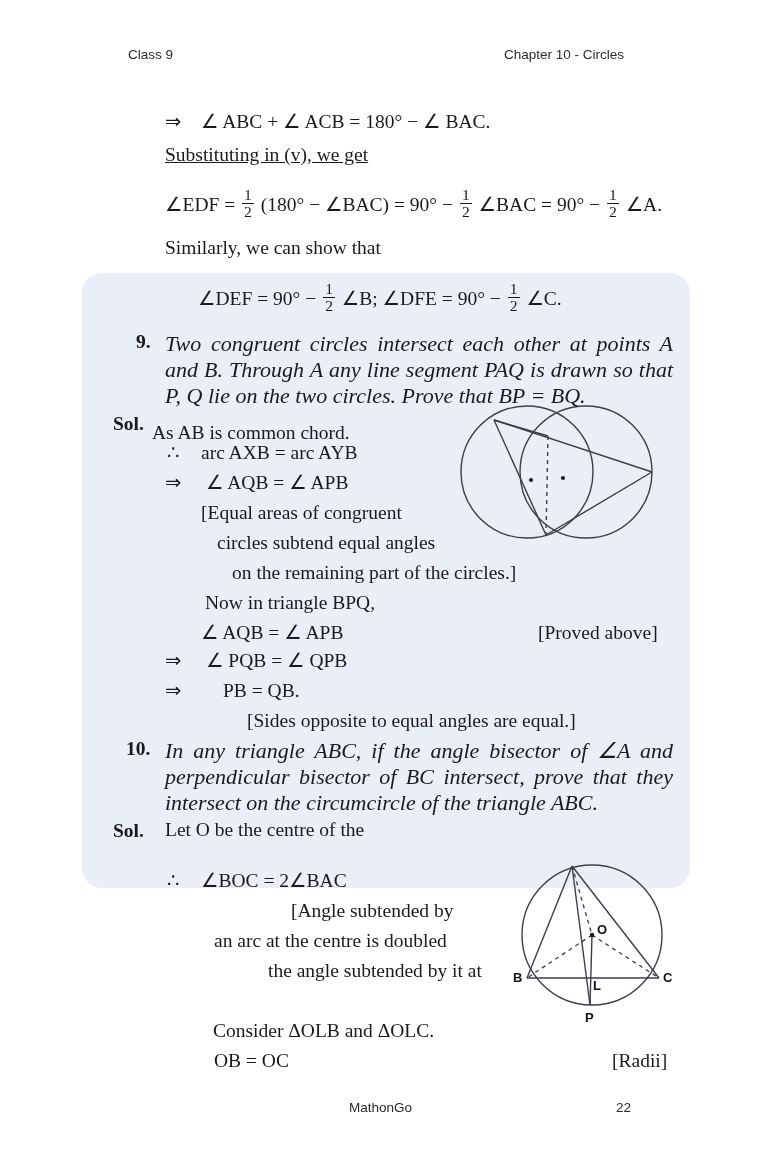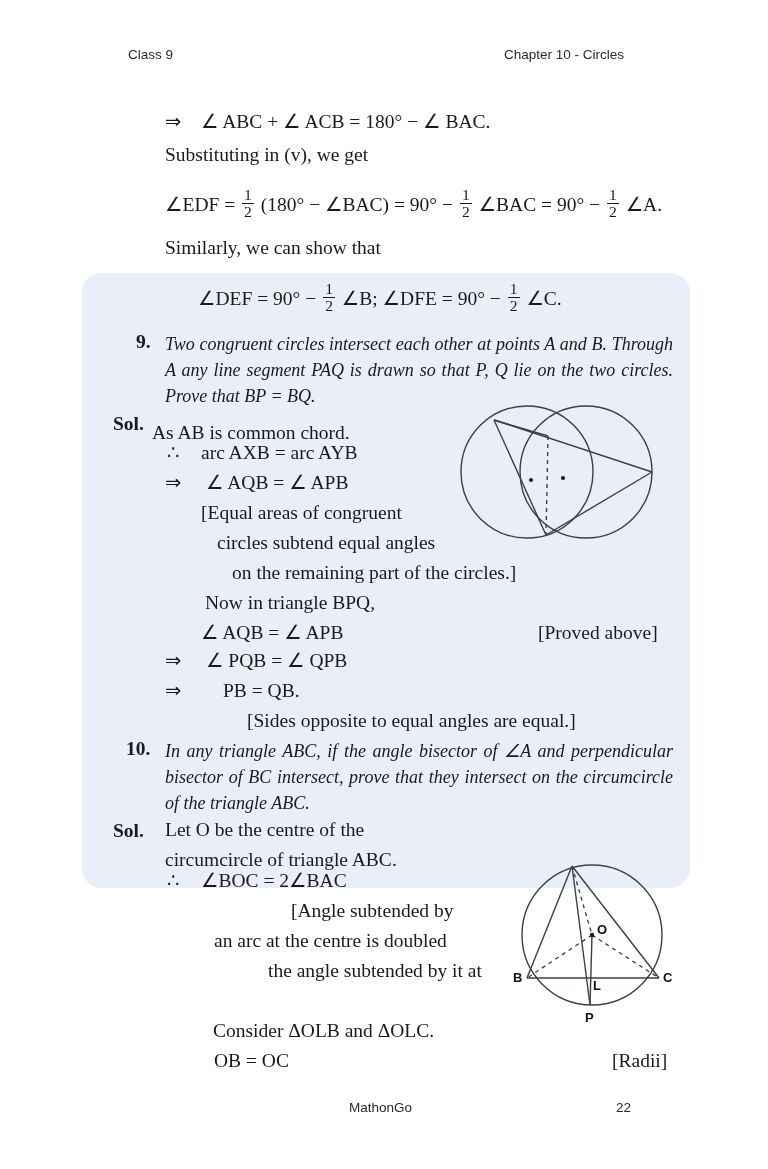--- a/index.html
+++ b/index.html
@@ -52,21 +52,21 @@
   
   .frac{
     display:inline-block;vertical-align:-0.42em;text-align:center;
     font-size:.80em;line-height:1.04;margin:0 2px;
   }
   .frac .num{display:block;padding:0 2px;}
   .frac .den{display:block;border-top:1.4px solid #1a1a1a;padding:0 2px;}
 
   
   .qblk{
-    position:absolute;font-size:18px;font-style:italic;line-height:26px;
+    position:absolute;font-size:22px;font-style:italic;line-height:26px;
     text-align:justify;
   }
   .qnum{
     position:absolute;font-weight:bold;font-style:normal;font-size:19.5px;
   }
   .solw{
     position:absolute;font-weight:bold;font-size:19.5px;
   }
 
   
@@ -149,21 +149,21 @@
   <span class="dlabel" style="left:513px;top:970px;">B</span>
   <span class="dlabel" style="left:593px;top:978px;">L</span>
   <span class="dlabel" style="left:663px;top:970px;">C</span>
   <span class="dlabel" style="left:585px;top:1010px;">P</span>
 
   <div class="content">
 
     <span class="ln" style="left:165px;top:112px;">⇒</span>
     <span class="ln" style="left:201px;top:112px;">∠ ABC + ∠ ACB = 180° − ∠ BAC.</span>
 
-    <span class="ln" style="left:165px;top:145px;">Substituting in (v), we get</span>
+    <span class="ln" style="left:165px;top:145px;text-decoration:underline;">Substituting in (v), we get</span>
 
     <div class="ln" style="left:165px;top:187px;">
       <span>∠EDF =</span>
       <span class="frac">
         <span class="num">1</span>
         <span class="den">2</span>
       </span>
       <span>(180° − ∠BAC) = 90° −</span>
       <span class="frac">
         <span class="num">1</span>
@@ -220,21 +220,20 @@
     <span class="ln" style="left:165px;top:681px;">⇒</span>
     <span class="ln" style="left:223px;top:681px;">PB = QB.</span>
 
     <span class="ln" style="left:247px;top:711px;">[Sides opposite to equal angles are equal.]</span>
 
     <span class="qnum" style="left:126px;top:738px;">10.</span>
     <div class="qblk" style="left:165px;top:738px;width:508px;">In any triangle ABC, if the angle bisector of ∠A and perpendicular bisector of BC intersect, prove that they intersect on the circumcircle of the triangle ABC.</div>
 
     <span class="solw" style="left:113px;top:820px;">Sol.</span>
     <span class="ln" style="left:165px;top:820px;">Let  O  be  the  centre  of  the</span>
-    <span class="ln" style="left:165px;top:850px;">circumcircle of triangle ABC.</span>
 
     <span class="ln" style="left:167px;top:871px;">∴</span>
     <span class="ln" style="left:201px;top:871px;">∠BOC = 2∠BAC</span>
 
     <span class="ln" style="left:291px;top:901px;">[Angle subtended by</span>
     <span class="ln" style="left:214px;top:931px;">an arc at the centre is doubled</span>
     <span class="ln" style="left:234px;top:961px;margin-left:34px;">the angle subtended by it at</span>
 
     <span class="ln" style="left:165px;top:1021px;margin-left:48px;">Consider ΔOLB and ΔOLC.</span>
 

